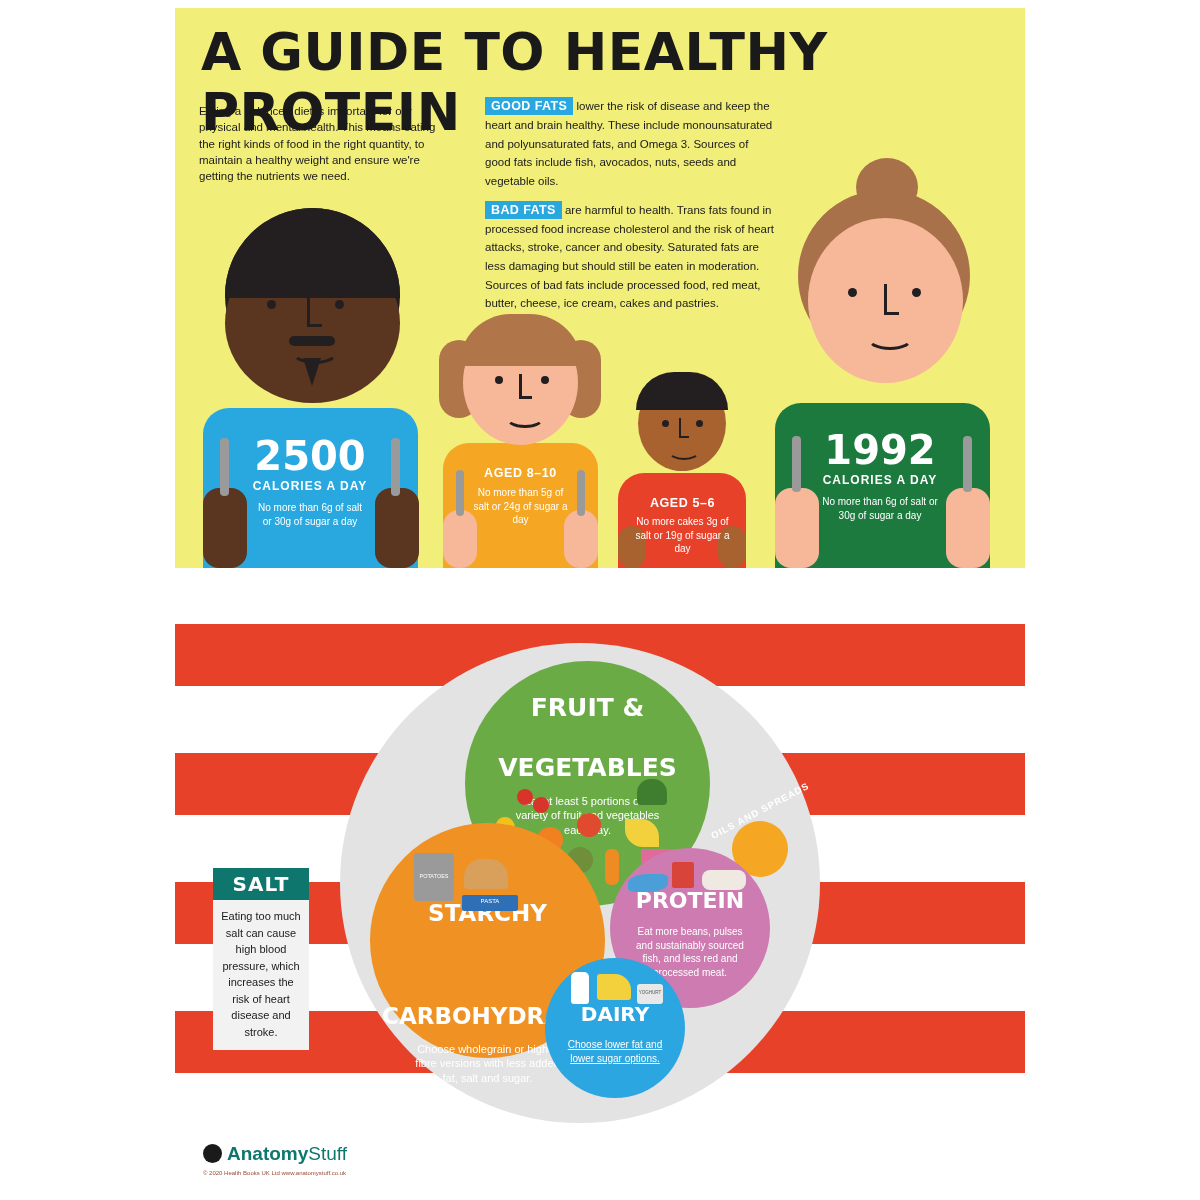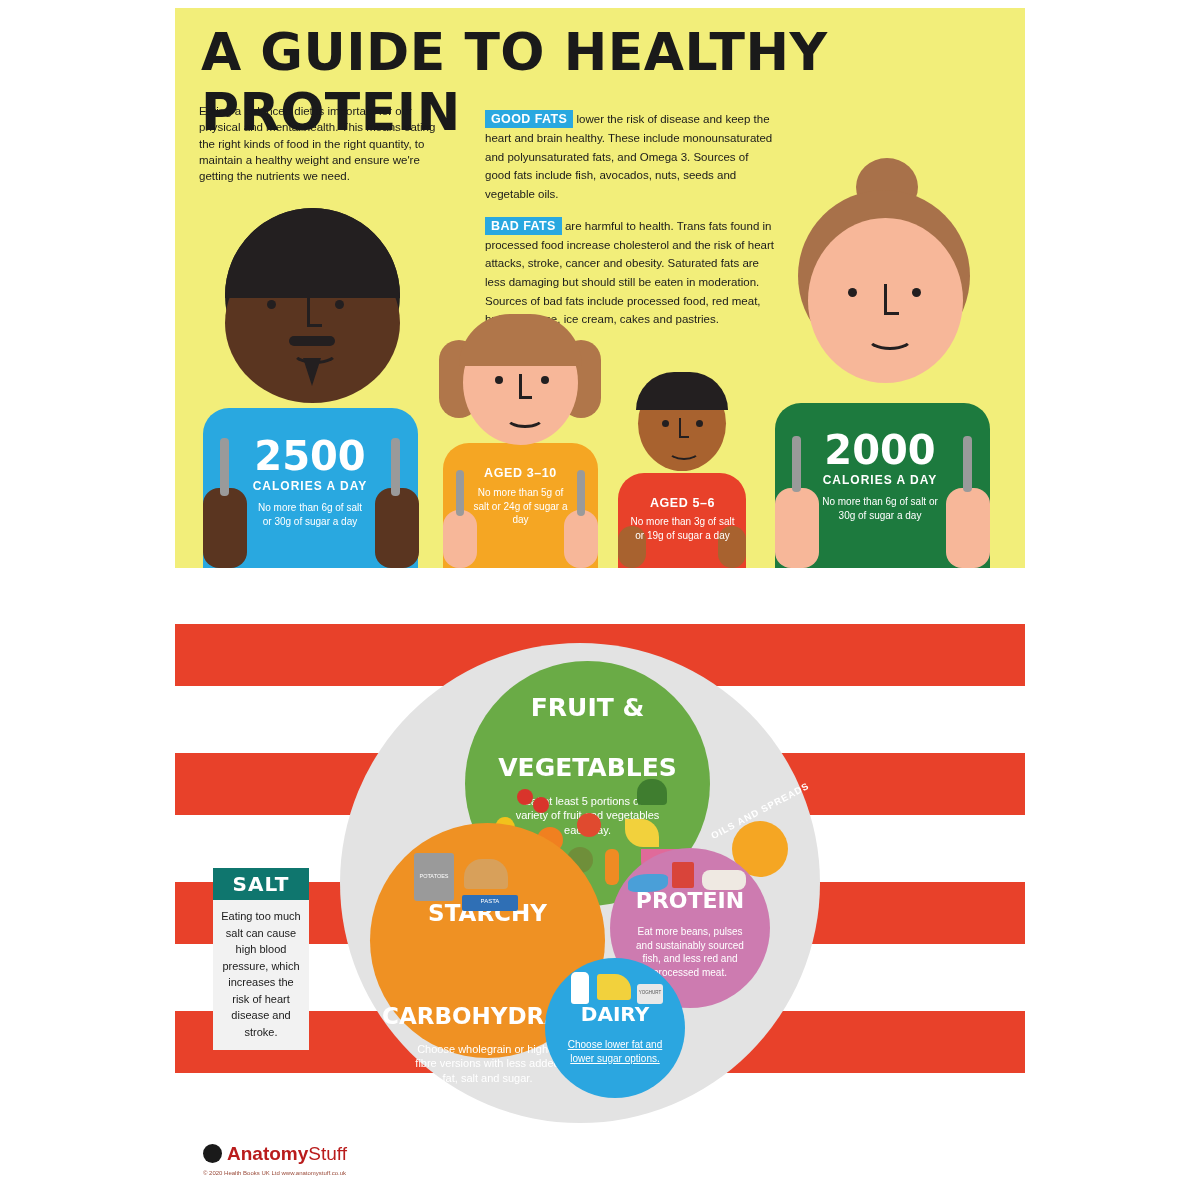--- a/index.html
+++ b/index.html
@@ -24,21 +24,21 @@
   .intro{
     position:absolute;left:24px;top:95px;width:255px;
     font-size:11.5px;line-height:1.42;color:#1a1a1a;
   }
   .fatcol{position:absolute;left:310px;top:88px;width:290px;}
   .tag{
     display:inline-block;background:#29a8e0;color:#ffffff;
     font-weight:bold;font-size:12.5px;padding:2px 6px 2px 6px;letter-spacing:.4px;
   }
   .fattext{font-size:11.5px;line-height:1.45;color:#1a1a1a;display:inline;}
-  .fatblock{margin-bottom:10px;margin-top:13px;}
+  .fatblock{margin-bottom:10px;}
 
   
   .person{position:absolute;}
   .head{border-radius:50%;position:absolute;}
   .body{position:absolute;border-radius:26px 26px 0 0;}
   .eye{position:absolute;width:9px;height:9px;border-radius:50%;background:#231f20;}
   .nose{position:absolute;border-left:3px solid #231f20;border-bottom:3px solid #231f20;}
   .smile{position:absolute;border:3px solid #231f20;border-top-color:transparent;
          border-left-color:transparent;border-right-color:transparent;border-radius:50%;}
   .arm{position:absolute;border-radius:16px;}
@@ -97,21 +97,21 @@
 
   
   .saltwrap{position:absolute;left:38px;top:300px;width:96px;}
   .salthead{background:#0f766e;color:#ffffff;text-align:center;font-size:20px;font-weight:bold;
             letter-spacing:1px;padding:4px 0;font-family:"DejaVu Sans",sans-serif;}
   .saltbody{background:#f2f2f2;color:#1a1a1a;text-align:center;font-size:11px;line-height:1.5;
             padding:8px 8px 10px 8px;}
 
   
   .footer{position:absolute;left:0;top:1120px;width:850px;height:64px;background:#ffffff;}
-  .brand{position:absolute;left:28px;top:14px;font-size:19px;color:#b91c1c;}
+  .brand{position:absolute;left:28px;top:14px;font-size:19px;color:#0f766e;}
   .brand b{font-weight:bold;}
   .copyright{position:absolute;left:28px;top:42px;font-size:6px;color:#9a4b3a;}
   .logo-circle{position:absolute;left:0px;top:2px;width:19px;height:19px;border-radius:50%;
                background:#1a1a1a;}
   .brandtext{position:absolute;left:24px;top:1px;}
 
   
   .doodle{position:absolute;border-radius:50%;}
 </style>
 </head>
@@ -162,57 +162,57 @@
       <div class="head" style="left:30px;top:22px;width:115px;height:125px;background:#f7b799;"></div>
       <div style="position:absolute;left:26px;top:16px;width:123px;height:52px;border-radius:62px 62px 0 0;background:#b0764a;"></div>
       <div class="eye" style="left:62px;top:78px;width:8px;height:8px;"></div>
       <div class="eye" style="left:108px;top:78px;width:8px;height:8px;"></div>
       <div class="nose" style="left:86px;top:76px;width:10px;height:22px;"></div>
       <div class="smile" style="left:72px;top:108px;width:34px;height:16px;"></div>
       <div class="arm" style="left:10px;top:212px;width:34px;height:58px;background:#f7b799;"></div>
       <div class="arm" style="left:131px;top:212px;width:34px;height:58px;background:#f7b799;"></div>
       <div style="position:absolute;left:23px;top:172px;width:8px;height:46px;background:#9a9a9a;border-radius:4px;"></div>
       <div style="position:absolute;left:144px;top:172px;width:8px;height:46px;background:#9a9a9a;border-radius:4px;"></div>
-      <div class="agelabel" style="top:168px;">AGED 3–10</div>
+      <div class="agelabel" style="top:168px;">AGED 8–10</div>
       <div class="cal" style="top:188px;">
         <div class="note" style="padding:0 38px;margin-top:0;">No more than 5g of salt or 24g of sugar a day</div>
       </div>
     </div>
 
     <div class="person" style="left:435px;top:360px;width:145px;height:200px;">
       <div class="body" style="left:8px;top:105px;width:128px;height:95px;background:#e8412a;"></div>
       <div class="head" style="left:28px;top:8px;width:88px;height:95px;background:#a8622f;"></div>
       <div style="position:absolute;left:26px;top:4px;width:92px;height:38px;border-radius:46px 46px 0 0;background:#231f20;"></div>
       <div class="eye" style="left:52px;top:52px;width:7px;height:7px;"></div>
       <div class="eye" style="left:86px;top:52px;width:7px;height:7px;"></div>
       <div class="nose" style="left:69px;top:50px;width:8px;height:18px;border-left-width:2px;border-bottom-width:2px;"></div>
       <div class="smile" style="left:58px;top:74px;width:28px;height:14px;border-width:2px;"></div>
       <div class="arm" style="left:8px;top:158px;width:28px;height:42px;background:#a8622f;"></div>
       <div class="arm" style="left:108px;top:158px;width:28px;height:42px;background:#a8622f;"></div>
       <div class="agelabel" style="top:128px;">AGED 5–6</div>
       <div class="cal" style="top:147px;">
-        <div class="note" style="padding:0 18px;margin-top:0;">No more than 3g of salt or 19g of sugar a day</div>
+        <div class="note" style="padding:0 18px;margin-top:0;">No more cakes 3g of salt or 19g of sugar a day</div>
       </div>
     </div>
 
     <div class="person" style="left:585px;top:140px;width:240px;height:420px;">
       <div class="body" style="left:15px;top:255px;width:215px;height:165px;background:#1d7a3e;"></div>
       <div style="position:absolute;left:96px;top:10px;width:62px;height:58px;border-radius:50%;background:#a8714a;"></div>
       <div class="head" style="left:38px;top:42px;width:172px;height:172px;background:#a8714a;"></div>
       <div class="head" style="left:48px;top:70px;width:155px;height:165px;background:#f7b799;"></div>
       <div class="eye" style="left:88px;top:140px;"></div>
       <div class="eye" style="left:152px;top:140px;"></div>
       <div class="nose" style="left:124px;top:136px;width:12px;height:28px;"></div>
       <div class="smile" style="left:106px;top:176px;width:42px;height:20px;"></div>
       <div class="arm" style="left:15px;top:340px;width:44px;height:80px;background:#f7b799;"></div>
       <div class="arm" style="left:186px;top:340px;width:44px;height:80px;background:#f7b799;"></div>
       <div style="position:absolute;left:32px;top:288px;width:9px;height:56px;background:#9a9a9a;border-radius:4px;"></div>
       <div style="position:absolute;left:203px;top:288px;width:9px;height:56px;background:#9a9a9a;border-radius:4px;"></div>
       <div class="cal" style="top:282px;">
-        <div class="big">2000</div>
+        <div class="big">1992</div>
         <div class="sub">CALORIES A DAY</div>
         <div class="note" style="padding:0 60px;">No more than 6g of salt or 30g of sugar a day</div>
       </div>
     </div>
   </div>
 
   <div class="stripes">
     <div class="stripe" style="top:56px;"></div>
     <div class="stripe" style="top:185px;"></div>
     <div class="stripe" style="top:314px;"></div>

